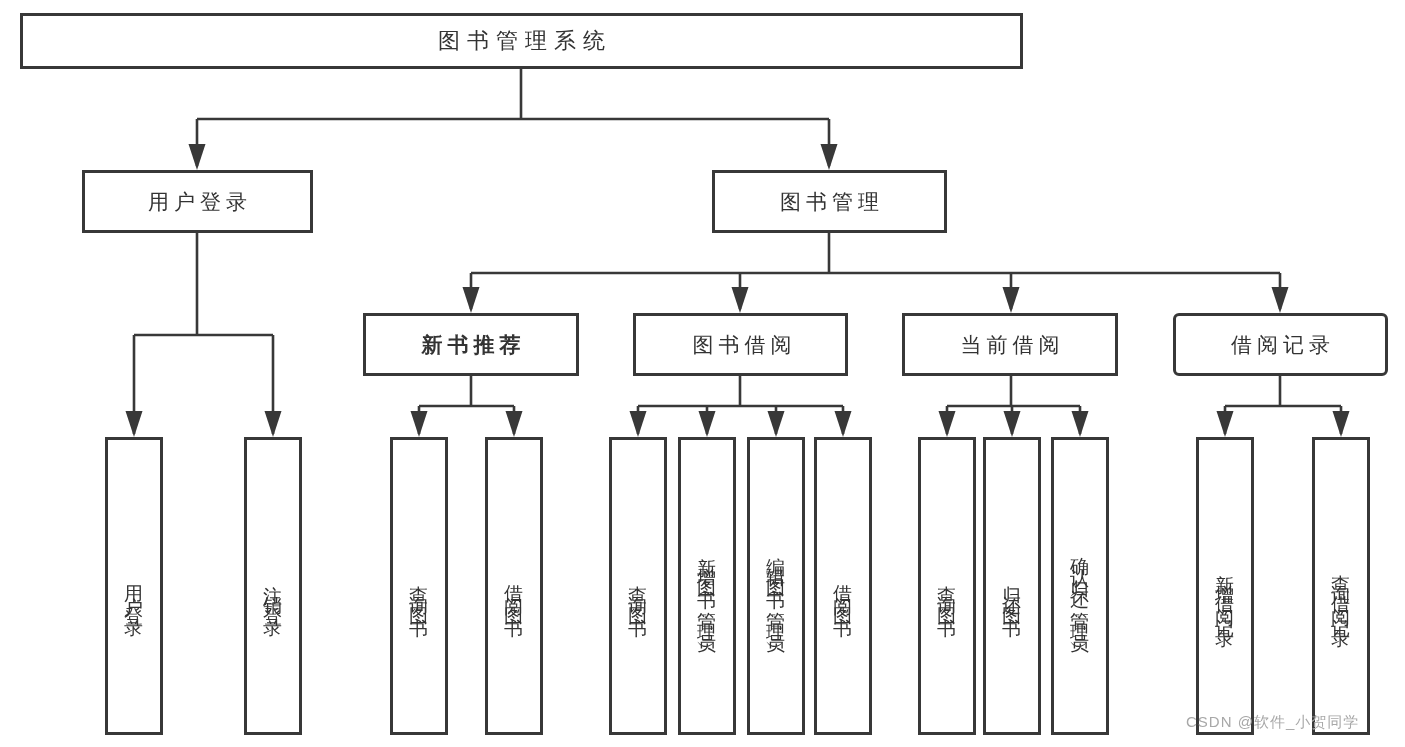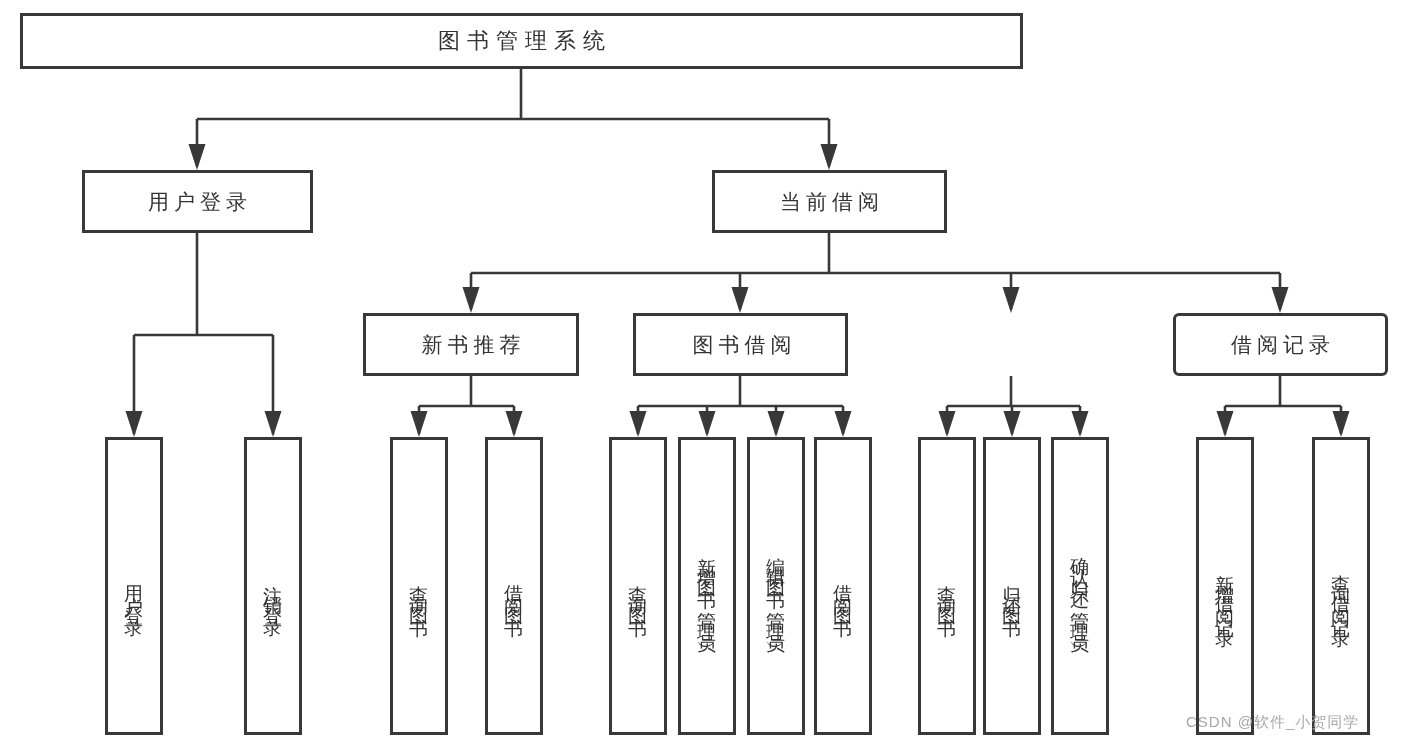--- a/index.html
+++ b/index.html
@@ -108,24 +108,25 @@
       <polygon points="1003.5,411 1020.5,411 1012,437"></polygon>
       <polygon points="1071.5,411 1088.5,411 1080,437"></polygon>
       <polygon points="1216.5,411 1233.5,411 1225,437"></polygon>
       <polygon points="1332.5,411 1349.5,411 1341,437"></polygon>
     </g>
   </svg>
 
   <div class="box title" style="left:20px;top:13px;width:1003px;height:56px;">图书管理系统</div>
 
   <div class="box h" style="left:82px;top:170px;width:231px;height:63px;">用户登录</div>
-  <div class="box h" style="left:712px;top:170px;width:235px;height:63px;">当前借阅</div>
+  <div class="box h" style="left:712px;top:170px;width:235px;height:63px;">图书管理</div>
 
-  <div class="box h" style="left:363px;top:313px;width:216px;height:63px;">新书推荐</div>
+  <div class="box h" style="left:363px;top:313px;width:216px;height:63px;font-weight:bold;">新书推荐</div>
   <div class="box h" style="left:633px;top:313px;width:215px;height:63px;padding-left:8px;">图书借阅</div>
+  <div class="box h" style="left:902px;top:313px;width:216px;height:63px;">当前借阅</div>
   <div class="box h" style="left:1173px;top:313px;width:215px;height:63px;border-radius:6px;">借阅记录</div>
 
   <div class="box v" style="left:105px;top:437px;width:58px;height:298px;">用户登录</div>
   <div class="box v" style="left:244px;top:437px;width:58px;height:298px;">注销登录</div>
 
   <div class="box v" style="left:390px;top:437px;width:58px;height:298px;">查询图书</div>
   <div class="box v" style="left:485px;top:437px;width:58px;height:298px;">借阅图书</div>
 
   <div class="box v" style="left:609px;top:437px;width:58px;height:298px;">查询图书</div>
   <div class="box v" style="left:678px;top:437px;width:58px;height:298px;">新增图书（管理员）</div>

